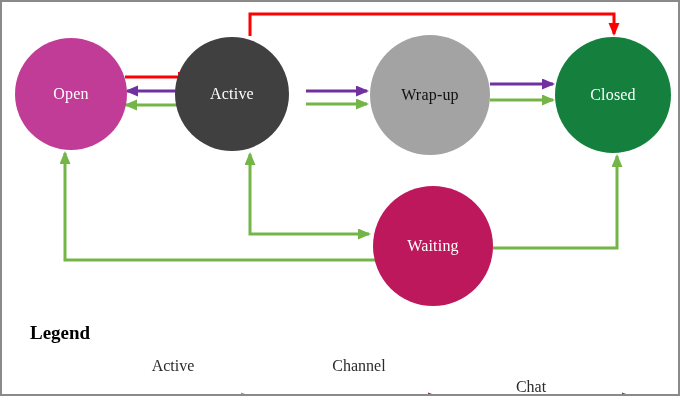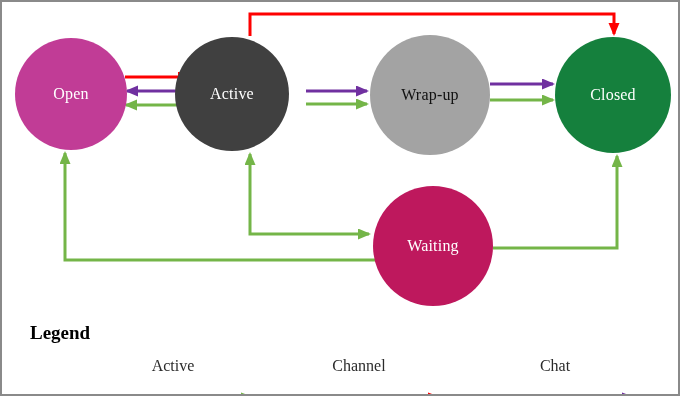--- a/index.html
+++ b/index.html
@@ -45,21 +45,21 @@
     color: #2b2b2b;
     white-space: nowrap;
   }
   .legend-arrow {
     position: absolute;
     top: 389px;
     height: 14px;
   }
   .legend-label.l0 { left: 171px; }
   .legend-label.l1 { left: 357px; }
-  .legend-label.l2 { left: 553px; }
+  .legend-label.l2 { left: 529px; margin-top: 21px; }
   .legend-arrow.a0 { left: 93px; }
   .legend-arrow.a1 { left: 280px; }
   .legend-arrow.a2 { left: 474px; }
 </style>
 </head>
 <body>
 
 <div id="canvas">
 
   <svg id="edges-layer">

